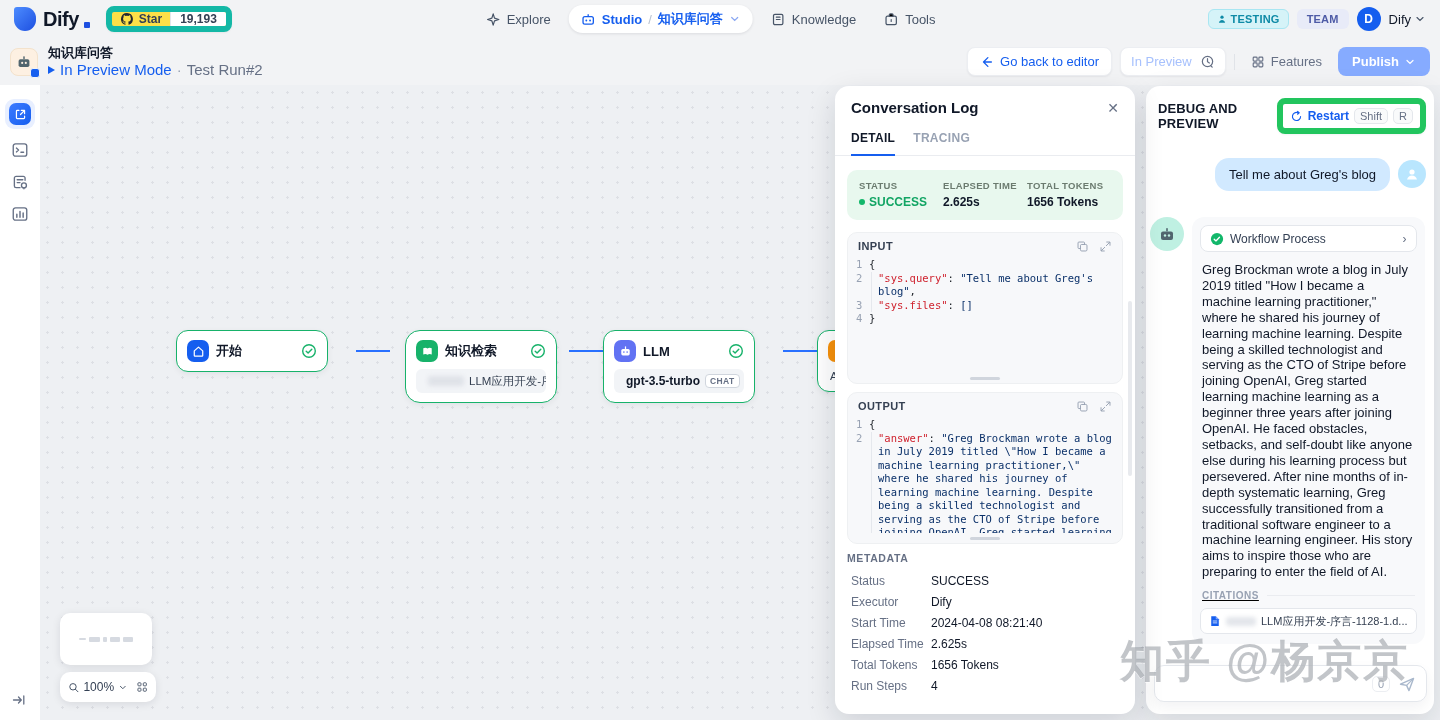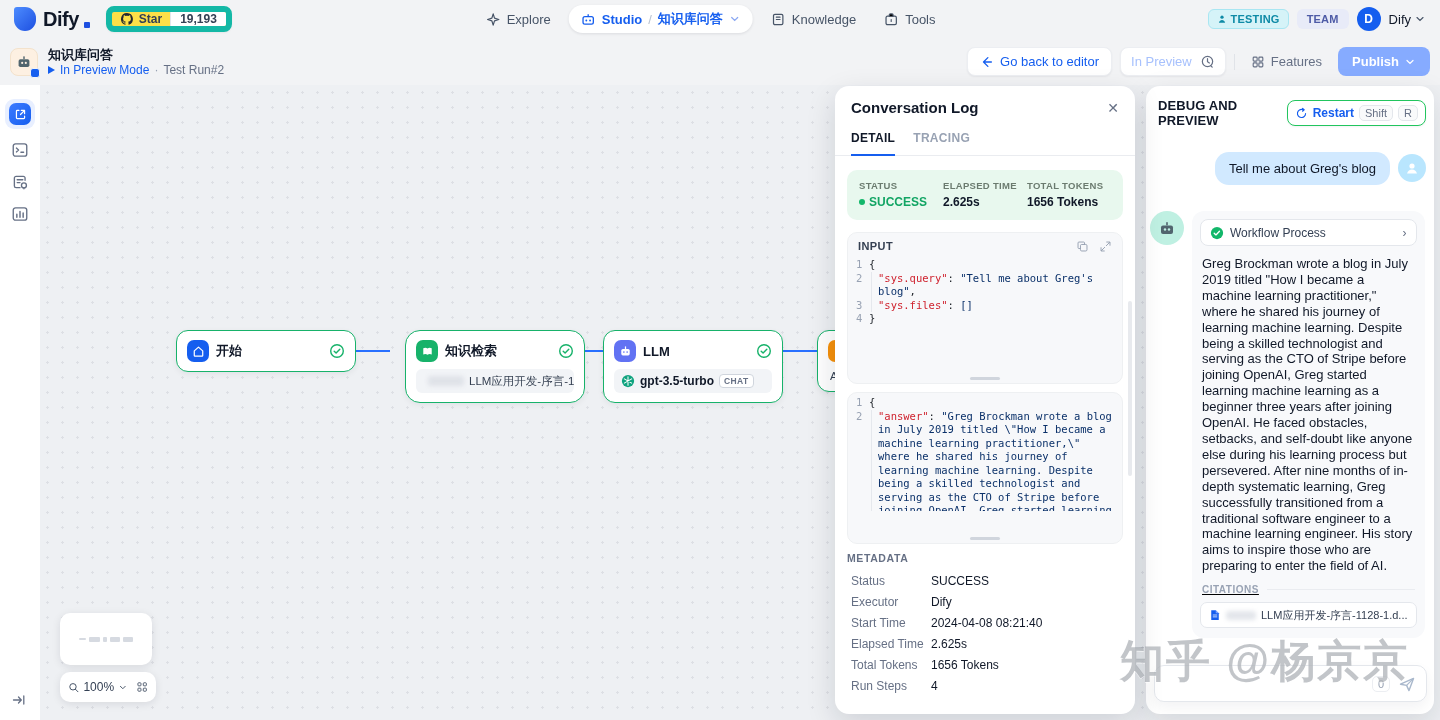--- a/index.html
+++ b/index.html
@@ -25,21 +25,21 @@
   .badge-team { background:#e8ebf8; color:#4e5ba6; font-size:11px; font-weight:700; border-radius:6px; padding:4px 10px; letter-spacing:.2px; }
   .avatar { width:24px; height:24px; border-radius:50%; background:#155eef; color:#fff; font-size:12px; font-weight:700; display:flex; align-items:center; justify-content:center; }
   .account { display:flex; align-items:center; gap:3px; font-size:13px; font-weight:500; color:#101828; }
 
   
   .appbar { position:absolute; left:0; top:38px; right:0; height:47px; display:flex; align-items:center; padding:0 10px; z-index:6; }
   .app-icon { width:28px; height:28px; border-radius:8px; background:#fdf0e2; border:1px solid #f3e2cc; display:flex; align-items:center; justify-content:center; position:relative; }
   .app-icon .mini-badge { position:absolute; right:-3px; bottom:-3px; width:10px; height:10px; border-radius:3px; background:#155eef; border:1.5px solid #f2f3f5; }
   .app-meta { margin-left:10px; }
   .app-title { font-size:13px; font-weight:600; color:#101828; line-height:15px; }
-  .mode-row { display:flex; align-items:center; gap:5px; font-size:12px; margin-top:1px; }
+  .mode-row { display:flex; align-items:center; gap:5px; font-size:15px; margin-top:1px; }
   .play-tri { width:0; height:0; border-left:7px solid #155eef; border-top:4.5px solid transparent; border-bottom:4.5px solid transparent; }
   .mode-label { color:#155eef; font-weight:500; }
   .mode-dot { color:#98a2b3; }
   .run-label { color:#667085; }
   .appbar-right { margin-left:auto; display:flex; align-items:center; gap:8px; }
   .btn-back { display:flex; align-items:flex-end; gap:6px; background:#fff; border:1px solid #eceef2; border-radius:8px; padding:6px 12px; font-size:13px; font-weight:500; color:#155eef; box-shadow:0 1px 2px rgba(16,24,40,.06); }
   .preview-group { display:flex; align-items:center; gap:8px; background:#fff; border:1px solid #eceef2; border-radius:8px; padding:6px 10px; box-shadow:0 1px 2px rgba(16,24,40,.06); }
   .preview-label { font-size:13px; font-weight:500; color:#a7c1fd; }
   .vdiv { width:1px; height:16px; background:#e0e3e8; }
   .btn-features { display:flex; align-items:center; gap:6px; font-size:13px; font-weight:500; color:#667085; padding:6px 8px; }
@@ -49,21 +49,21 @@
   .sidebar { position:absolute; left:0; top:85px; bottom:0; width:40px; background:#fff; z-index:4; }
   .side-stack { display:flex; flex-direction:column; align-items:center; gap:10px; padding-top:14px; }
   .side-active-wrap { width:30px; height:30px; border-radius:9px; background:#e8efff; display:flex; align-items:center; justify-content:center; }
   .side-active-icon { width:22px; height:22px; border-radius:7px; background:linear-gradient(135deg,#3d7bff,#155eef); display:flex; align-items:center; justify-content:center; }
   .side-icon { width:22px; height:22px; color:#667085; display:flex; align-items:center; justify-content:center; }
   .side-collapse { position:absolute; left:11px; bottom:12px; color:#667085; }
 
   
   .canvas { position:absolute; left:40px; top:85px; right:0; bottom:0; background:#eef0f3; background-image:radial-gradient(#dddfe4 1px, transparent 1.1px); background-size:15px 15px; z-index:1; }
   .edge { position:absolute; height:2px; background:#2970ff; top:265px; }
-  .node { position:absolute; width:180px; background:#fff; border:1.5px solid #17b26a; border-radius:12px; box-shadow:0 2px 6px rgba(16,24,40,.06); padding:9px 10px; }
+  .node { position:absolute; width:152px; background:#fff; border:1.5px solid #17b26a; border-radius:12px; box-shadow:0 2px 6px rgba(16,24,40,.06); padding:9px 10px; }
   .node-head { display:flex; align-items:center; gap:7px; }
   .node-icon { width:22px; height:22px; border-radius:7px; flex:none; display:flex; align-items:center; justify-content:center; }
   .ni-start { background:#155eef; } .ni-kr { background:#17b26a; } .ni-llm { background:#6172f3; } .ni-ans { background:#f79009; }
   .node-title { flex:1; font-size:13px; font-weight:600; color:#101828; }
   .node-sub { margin-top:7px; background:#f2f4f7; border-radius:6px; height:24px; display:flex; align-items:center; gap:5px; padding:0 7px; font-size:11.5px; color:#354052; white-space:nowrap; overflow:hidden; }
   .blur-patch { width:36px; height:10px; border-radius:3px; background:#dfe2e8; filter:blur(2px); flex:none; }
   .model-name { font-weight:600; color:#101828; font-size:12px; }
   .chat-badge { font-size:8.5px; font-weight:600; letter-spacing:.4px; color:#667085; border:1px solid #d0d5dd; background:#fff; border-radius:4px; padding:1px 4px; }
   .ans-preview { margin-top:8px; font-size:11.5px; color:#354052; padding-left:2px; }
 
@@ -101,21 +101,21 @@
   .meta-label { font-size:10.5px; font-weight:700; letter-spacing:.6px; color:#667085; margin-bottom:6px; }
   .meta-row { display:flex; padding:3.5px 4px; align-items:center; }
   .meta-k { width:80px; flex:none; font-size:12px; color:#667085; }
   .meta-v { font-size:12px; color:#101828; font-weight:500; }
   .lp-scrollthumb { position:absolute; right:3px; top:215px; width:4px; height:175px; border-radius:2px; background:#e8eaee; }
 
   
   .debug-panel { position:absolute; left:1146px; top:86px; width:288px; height:628px; background:#fff; border-radius:14px; box-shadow:0 10px 30px rgba(16,24,40,.12); z-index:9; overflow:hidden; }
   .dp-head { display:flex; align-items:center; padding:12px 8px 8px 12px; }
   .dp-title { flex:1; font-size:13px; font-weight:800; color:#101828; letter-spacing:.1px; }
-  .restart-group { display:flex; align-items:center; gap:5px; background:#fff; border:1px solid #22c55e; border-radius:8px; padding:4px 7px; box-shadow:0 1px 2px rgba(16,24,40,.05);margin-left:7px; }
+  .restart-group { display:flex; align-items:center; gap:5px; background:#fff; border:6px solid #22c55e; border-radius:8px; padding:4px 7px; box-shadow:0 1px 2px rgba(16,24,40,.05);margin-left:7px; }
   .restart-label { font-size:12px; font-weight:600; color:#155eef; }
   .kbd { font-size:11px; color:#667085; background:#f9fafb; border:1px solid #e4e7ec; border-radius:5px; padding:1px 5px; }
   .user-row { display:flex; justify-content:flex-end; align-items:flex-start; gap:8px; margin:16px 8px 0 10px; }
   .user-bubble { background:#d1e9ff; border-radius:14px; padding:9px 14px; font-size:13px; color:#101828; }
   .user-avatar { width:28px; height:28px; border-radius:50%; background:#b9e6fe; flex:none; display:flex; align-items:center; justify-content:center; margin-top:2px; }
   .bot-row { display:flex; align-items:flex-start; gap:8px; margin:26px 10px 0 4px; }
   .bot-avatar { width:34px; height:34px; border-radius:50%; background:#bff0e2; flex:none; display:flex; align-items:center; justify-content:center; }
   .bot-card { flex:1; background:#f8f9fb; border-radius:12px; padding:8px 8px 10px; }
   .wf-chip { display:flex; align-items:center; gap:6px; background:#fff; border:1px solid #e4e7ec; border-radius:8px; height:27px; padding:0 9px; font-size:12px; font-weight:500; color:#344054; }
   .wf-chevron { margin-left:auto; color:#667085; font-size:12px; }
@@ -461,20 +461,32 @@
           </div>
         <div class="cl">
             <span class="ln">4</span>
             <span class="lc tk-p">}</span>
           </div>
       </div>
       <span class="drag-handle"></span>
     </div>
 
     <div class="code-block">
+      <div class="cb-head">
+        <span class="cb-label">OUTPUT</span>
+        <span class="cb-icons">
+          <svg width="13" height="13" viewBox="0 0 16 16">
+              <rect x="5.5" y="5.5" width="8" height="8" rx="1.5" fill="none" stroke="#98a2b3" stroke-width="1.2"></rect>
+              <path d="M10.5 5.5V3.6a1.1 1.1 0 0 0-1.1-1.1H3.6a1.1 1.1 0 0 0-1.1 1.1v5.8a1.1 1.1 0 0 0 1.1 1.1h1.9" fill="none" stroke="#98a2b3" stroke-width="1.2"></path>
+            </svg>
+          <svg width="13" height="13" viewBox="0 0 16 16">
+              <path d="M9.5 2.5h4v4M6.5 13.5h-4v-4M13.2 2.8L9 7M2.8 13.2L7 9" fill="none" stroke="#98a2b3" stroke-width="1.2" stroke-linecap="round"></path>
+            </svg>
+        </span>
+      </div>
       <div class="cb-body">
         <div class="cl">
             <span class="ln">1</span>
             <span class="lc tk-p">{</span>
           </div>
         <div class="cl">
             <span class="ln">2</span>
             <span class="lc wrapped"><span class="tk-k">"answer"</span><span class="tk-p">: </span><span class="tk-s">"Greg Brockman wrote a blog in July 2019 titled \"How I became a machine learning practitioner,\" where he shared his journey of learning machine learning. Despite being a skilled technologist and serving as the CTO of Stripe before joining OpenAI, Greg started learning machine learning</span></span>
           </div>
       </div>

